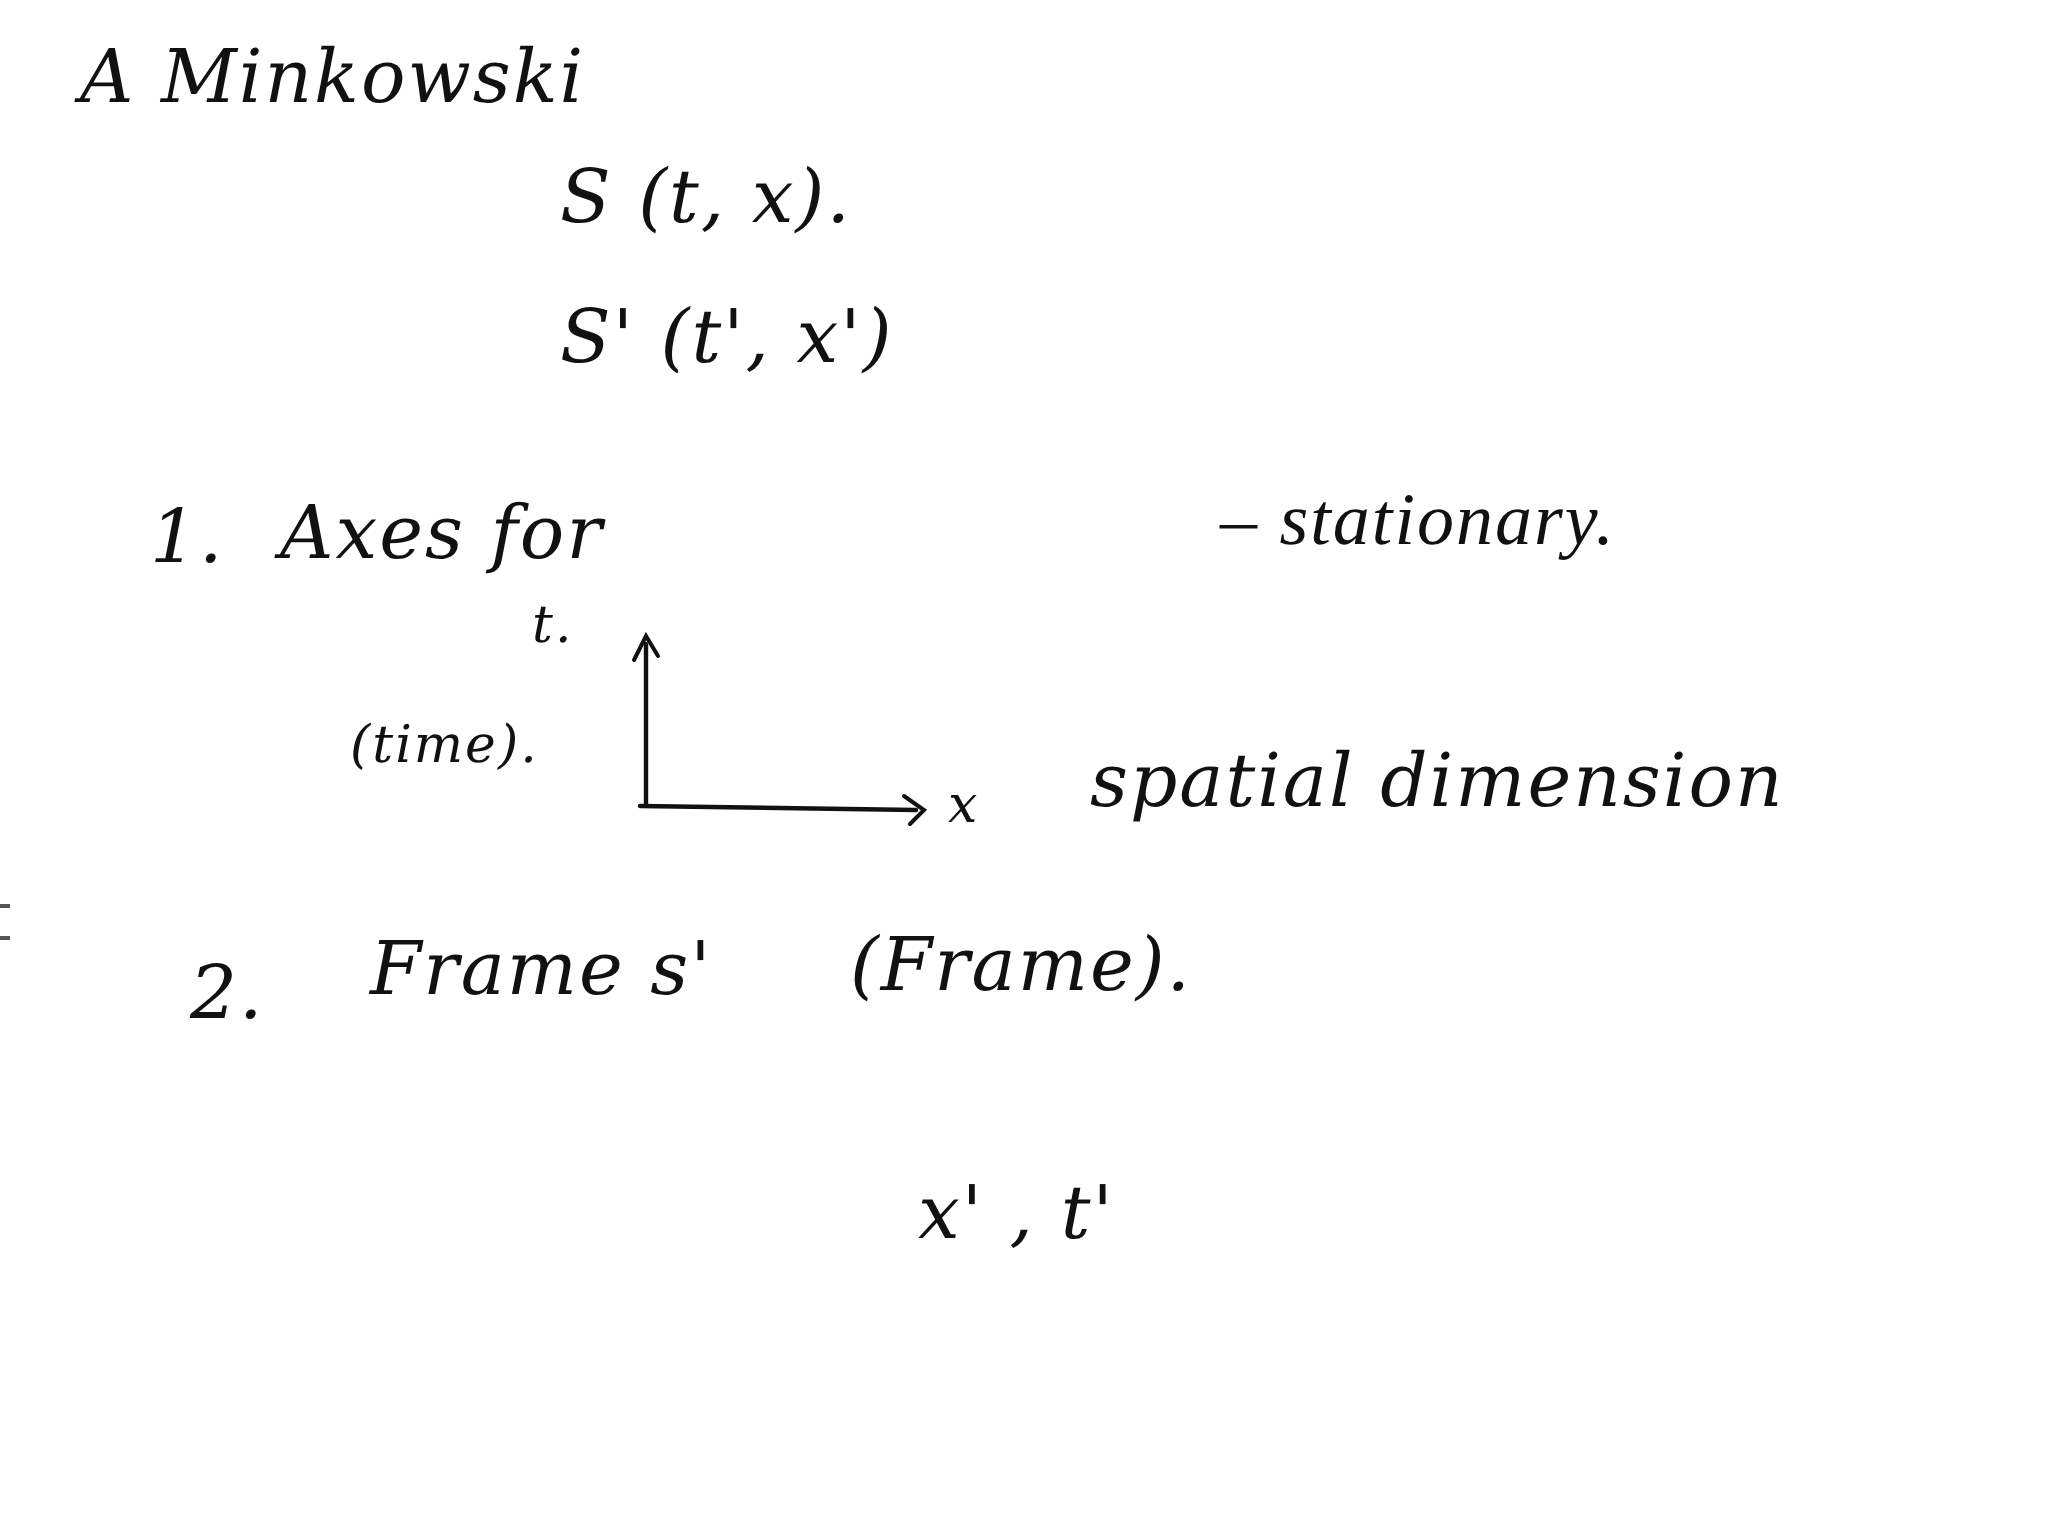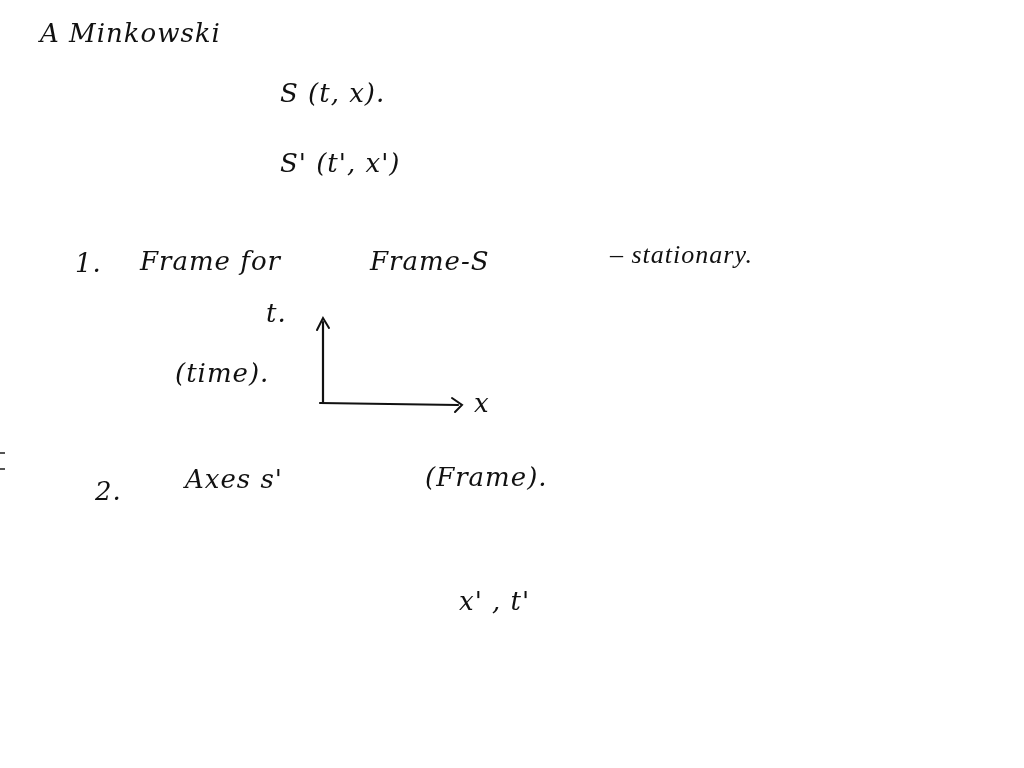--- a/index.html
+++ b/index.html
@@ -15,21 +15,21 @@
       width: 1024px;
       height: 768px;
       background: #ffffff;
       color: #111111;
       font-family: "DejaVu Serif", serif;
       font-style: italic;
     }
     .hw {
       position: absolute;
       white-space: nowrap;
-      font-size: 26px;
+      font-size: 37px;
       line-height: 1;
       color: #111111;
       letter-spacing: 1px;
     }
     .sm { font-size: 26px; }
     .tick {
       position: absolute;
       left: 0;
       width: 5px;
       height: 2px;
@@ -49,37 +49,37 @@
 
 <div class="canvas">
 
   <div class="hw" style="left:40px; top:20px;">A Minkowski</div>
 
   <div class="hw" style="left:280px; top:150px;">S' (t', x')</div>
 
   <div class="hw" style="left:280px; top:80px;">S (t, x).</div>
 
   <div class="hw" style="left:75px; top:250px;">1.</div>
-  <div class="hw" style="left:140px; top:248px;">Frame for</div>
-  <div class="hw" style="left:370px; top:248px;">Frame-S</div>
+  <div class="hw" style="left:140px; top:248px;">Axes for</div>
   <div class="hw" style="left:610px; top:242px;font-family:Liberation Serif, serif;">– stationary.</div>
 
   <div class="hw sm" style="left:266px; top:300px;">t.</div>
   <div class="hw sm" style="left:175px; top:360px;text-align:center;">(time).</div>
   <div class="hw sm" style="left:474px; top:390px;">x</div>
+  <div class="hw" style="left:545px; top:372px;">spatial dimension</div>
 
   <svg class="diagram" viewBox="0 0 1024 768">
     <path d="M323 402 L323 322" stroke="#111" stroke-width="2.2" fill="none" stroke-linecap="round"></path>
     <path d="M317 330 L323 318 L329 328" stroke="#111" stroke-width="2" fill="none" stroke-linecap="round"></path>
     <path d="M320 403 L458 405" stroke="#111" stroke-width="2.2" fill="none" stroke-linecap="round"></path>
     <path d="M452 398 L462 405 L455 412" stroke="#111" stroke-width="2" fill="none" stroke-linecap="round"></path>
   </svg>
 
   <div class="hw" style="left:95px; top:478px;">2.</div>
-  <div class="hw" style="left:185px; top:466px;">Axes s'</div>
+  <div class="hw" style="left:185px; top:466px;">Frame s'</div>
   <div class="hw" style="left:425px; top:464px;">(Frame).</div>
 
   <div class="hw" style="left:459px; top:588px;">x' , t'</div>
 
   <div class="tick" style="top:452px;"></div>
   <div class="tick" style="top:468px;"></div>
 
 </div>
 
 </body></html>

